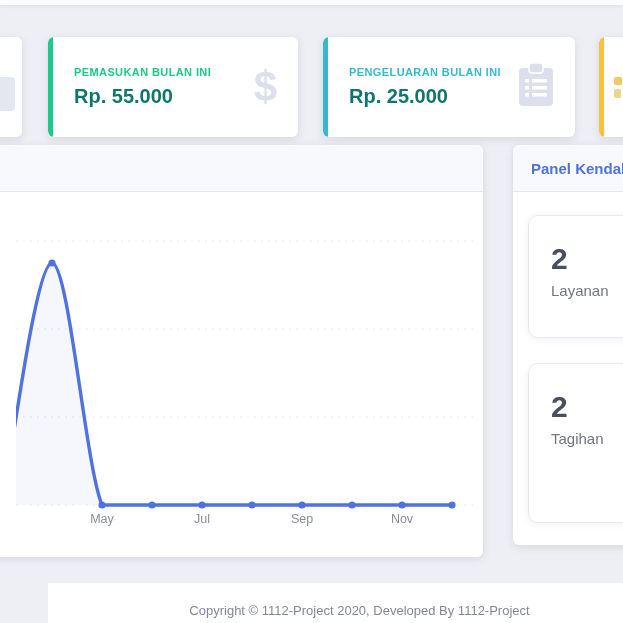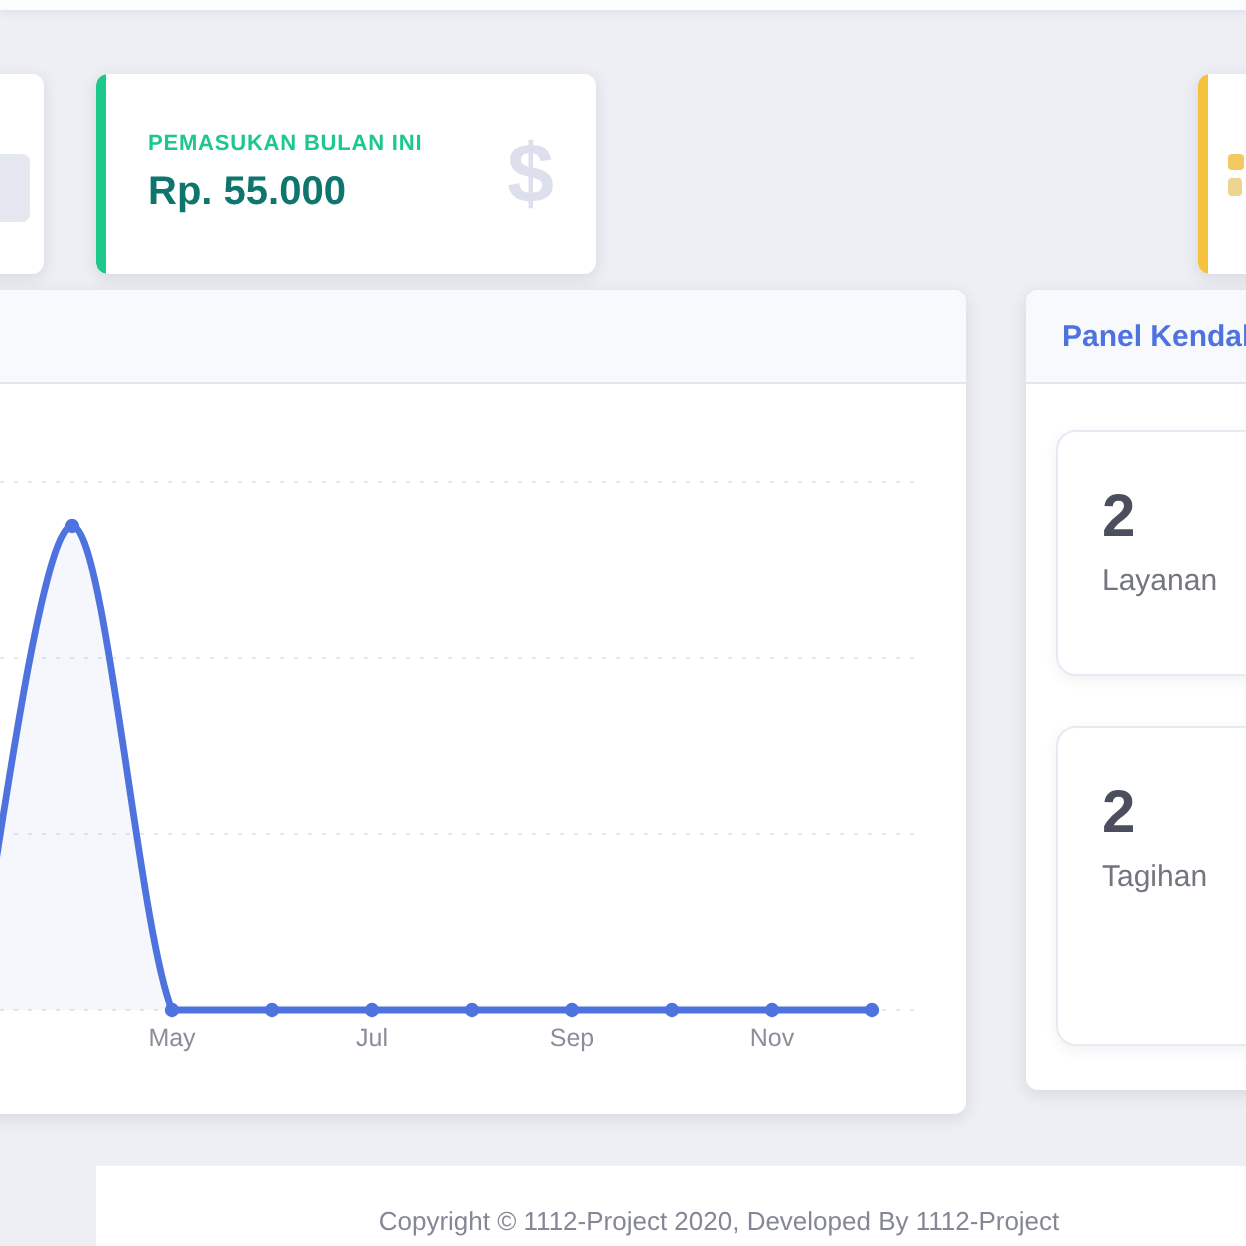--- a/index.html
+++ b/index.html
@@ -20,21 +20,21 @@
   .stat-icon { position:absolute; right:21px; top:50%; transform:translateY(-50%); }
   .dollar-glyph { font-size:42px; font-weight:bold; color:#dde0ec; line-height:1; }
 
   .panel-card, .chart-card { position:absolute; background:#fff; border-radius:6px;
     box-shadow:0 2px 8px rgba(58,59,69,.13); overflow:hidden; }
   .card-header { height:47px; background:#f8f9fc; border-bottom:1px solid #e3e6f0;
     display:flex; align-items:center; padding:0 18px; }
   .panel-title { color:#4e73df; font-weight:bold; font-size:15px; }
 
   .chart-card { left:-160px; top:145px; width:643px; height:412px; }
-  .chart-area { position:absolute; left:160px; top:47px; width:409px; height:365px; }
+  .chart-area { position:absolute; left:160px; top:47px; width:409px; height:365px;padding-left:16px; }
 
   .panel-card { left:513px; top:145px; width:290px; height:400px; }
   .mini-card { position:absolute; left:15px; width:250px; background:#fff;
     border:1px solid #e7eaf3; border-radius:10px; box-shadow:0 2px 7px rgba(50,60,90,.07);
     padding:26px 0 0 22px; }
   .mini-count { font-size:30px; font-weight:bold; color:#4b4e5c; line-height:1.1; }
   .mini-label { font-size:15px; color:#73767f; margin-top:7px; }
 
   .footer { position:absolute; left:16px; top:583px; width:623px; height:40px; background:#fff;margin-left:32px; }
   .footer-text { text-align:center; padding-top:20px; font-size:13px; color:#858796; }
@@ -56,20 +56,39 @@
     <div class="stat-accent" style="background:#1cc88a;"></div>
     <div class="stat-body">
       <div class="stat-label" style="color:#1cc88a;">PEMASUKAN BULAN INI</div>
       <div class="stat-value">Rp. 55.000</div>
     </div>
     <div class="stat-icon">
       <span class="dollar-glyph">$</span>
     </div>
   </div>
 
+  <div class="stat-card" style="left:323px; width:252px;">
+    <div class="stat-accent" style="background:#36b9cc;"></div>
+    <div class="stat-body">
+      <div class="stat-label" style="color:#36b9cc;">PENGELUARAN BULAN INI</div>
+      <div class="stat-value">Rp. 25.000</div>
+    </div>
+    <div class="stat-icon">
+      <svg width="36" height="44" viewBox="0 0 36 44">
+        <rect x="1" y="5" width="34" height="38" rx="4" fill="#dde0ec"></rect>
+        <rect x="11" y="0" width="14" height="10" rx="3" fill="#dde0ec" stroke="#fff" stroke-width="1.5"></rect>
+        <rect x="7" y="16" width="4" height="3.5" fill="#fff"></rect>
+          <rect x="14" y="16" width="15" height="3.5" fill="#fff"></rect>
+        <rect x="7" y="23" width="4" height="3.5" fill="#fff"></rect>
+          <rect x="14" y="23" width="15" height="3.5" fill="#fff"></rect>
+        <rect x="7" y="30" width="4" height="3.5" fill="#fff"></rect>
+          <rect x="14" y="30" width="15" height="3.5" fill="#fff"></rect>
+      </svg>
+    </div>
+  </div>
 
   <div class="stat-card" style="left:599px; width:250px;">
     <div class="stat-accent" style="background:#f6c23e;"></div>
     <div class="sliver" style="left:15px; top:40px; width:8px; height:8px; background:#f3ca62;"></div>
     <div class="sliver" style="left:15px; top:52px; width:7px; height:9px; background:#ecd68f;"></div>
   </div>
 
   <div class="chart-card">
     <div class="card-header"></div>
     <div class="chart-area">

